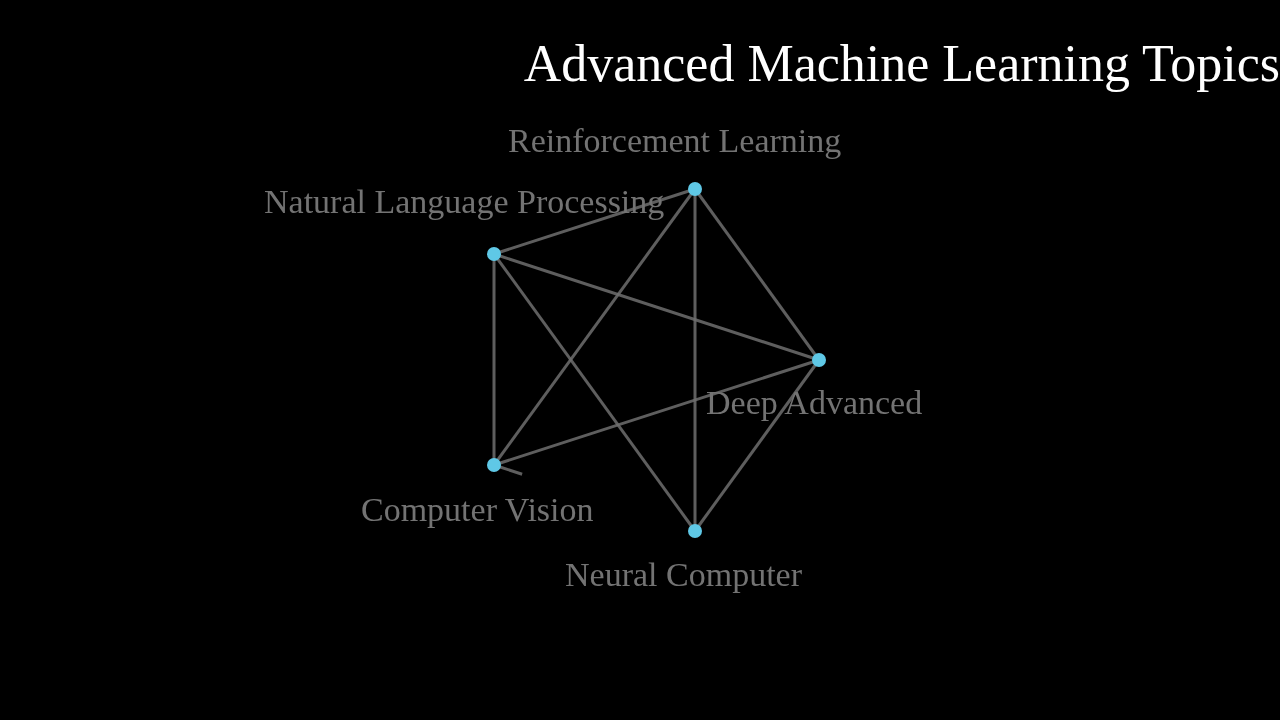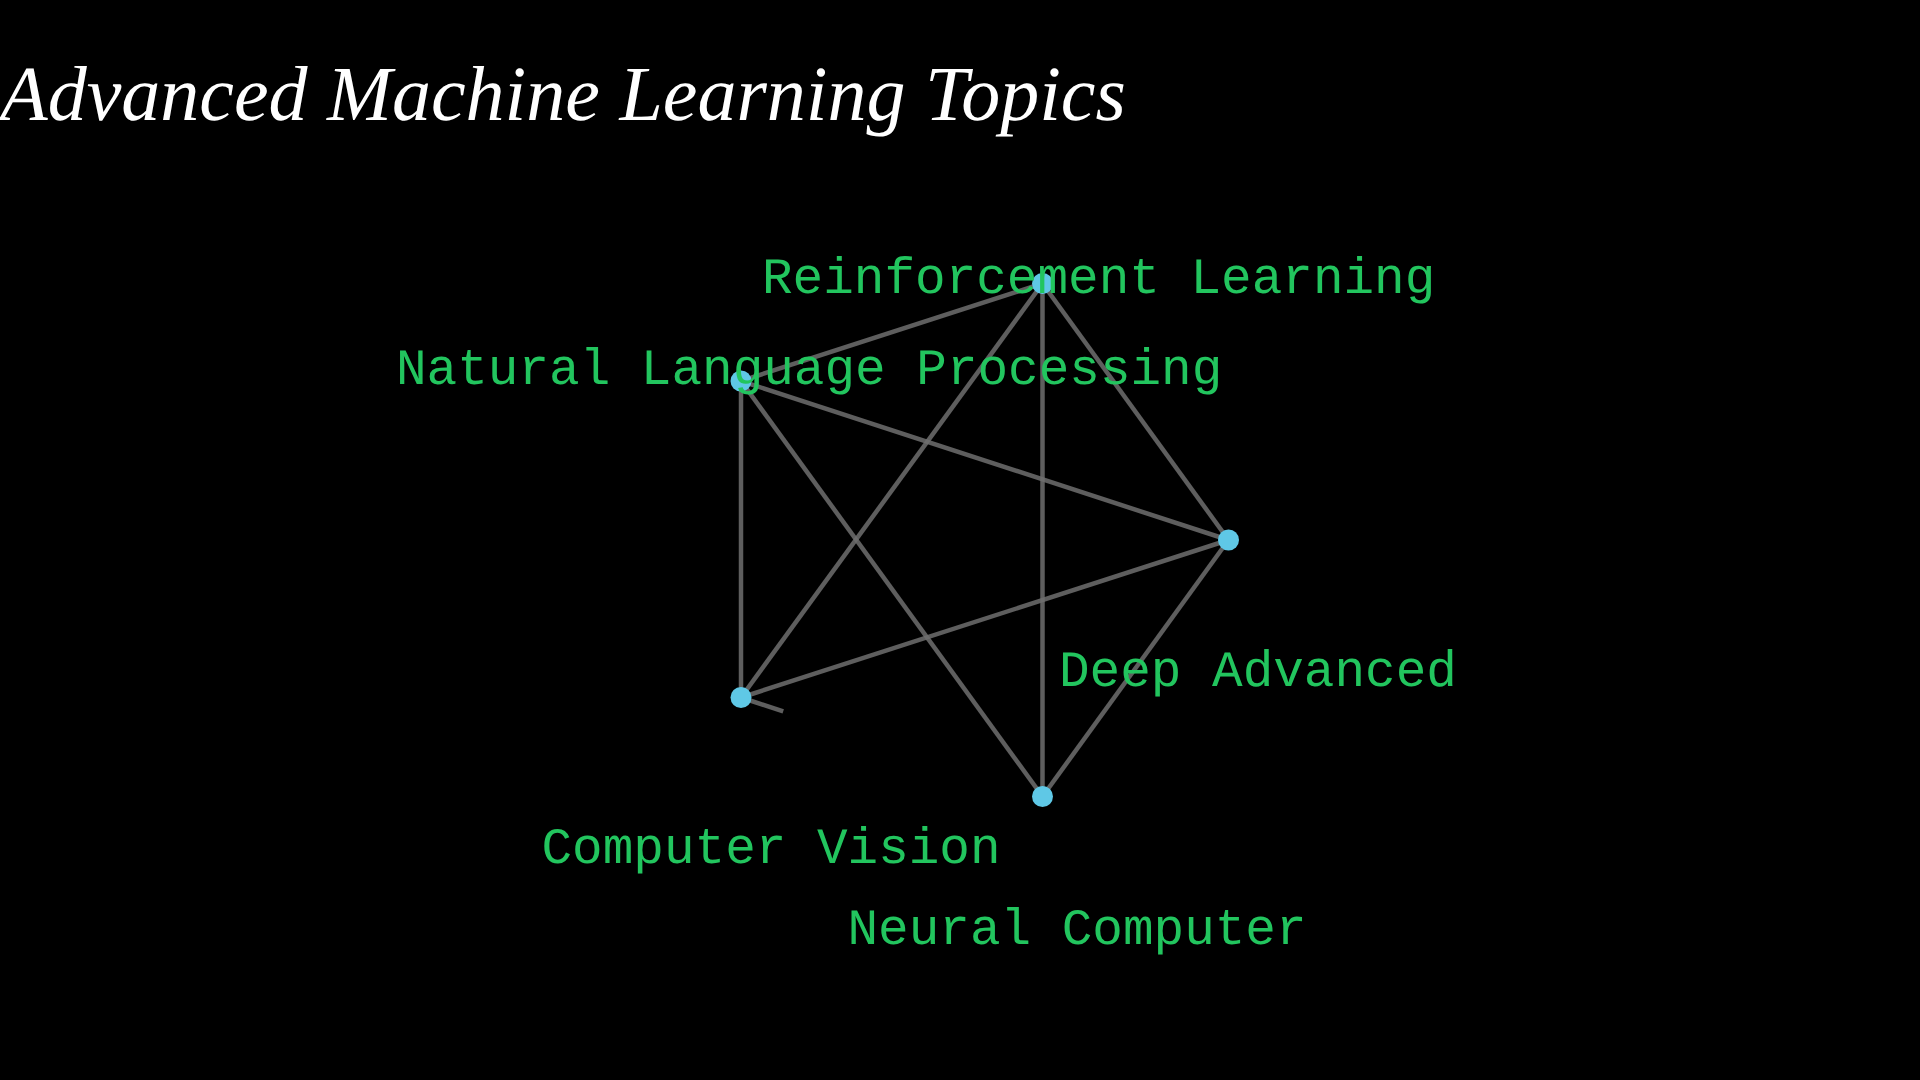--- a/index.html
+++ b/index.html
@@ -1,22 +1,22 @@
 <!DOCTYPE html>
 <html><head>
 <meta charset="utf-8">
 <style>
   html, body { margin:0; padding:0; background:#000; }
   body { width:1280px; height:720px; position:relative; overflow:hidden;
          font-family: "DejaVu Serif", "Liberation Serif", serif; color:#fff; }
-  .title { position:absolute; left:0; width:1280px; top:34px; text-align:left;
-           font-family:"Liberation Serif", "DejaVu Serif", serif; font-size:52px; color:#fff;font-style:italic; }
+  .title { position:absolute; left:0; width:1280px; top:34px; text-align:right;
+           font-family:"Liberation Serif", "DejaVu Serif", serif; font-size:52px; color:#fff; }
   svg { position:absolute; left:0; top:0; }
-  .label { position:absolute; font-family:Liberation Mono, monospace;
-           font-size:34px; color:#22c55e; white-space:nowrap; line-height:1;margin-top:46px; }
+  .label { position:absolute; font-family:Liberation Serif, serif;
+           font-size:34px; color:#737373; white-space:nowrap; line-height:1; }
 </style>
 </head>
 <body>
 
 <div class="title">Advanced Machine Learning Topics</div>
 
 <svg id="graph" width="1280" height="720">
   <g id="edges">
       <line x1="494" y1="254" x2="695" y2="189" stroke="#6e6e6e" stroke-width="3" stroke-opacity="0.85"></line>
       <line x1="494" y1="254" x2="819" y2="360" stroke="#6e6e6e" stroke-width="3" stroke-opacity="0.85"></line>
@@ -34,14 +34,14 @@
       <circle cx="494" cy="254" r="7" fill="#5fc8e6"></circle>
       <circle cx="819" cy="360" r="7" fill="#5fc8e6"></circle>
       <circle cx="494" cy="465" r="7" fill="#5fc8e6"></circle>
       <circle cx="695" cy="531" r="7" fill="#5fc8e6"></circle>
     </g>
 </svg>
 
 <div class="label" style="left:508px;top:124px;">Reinforcement Learning</div>
 <div class="label" style="left:264px;top:185px;">Natural Language Processing</div>
 <div class="label" style="left:706px;top:386px;">Deep Advanced</div>
-<div class="label" style="left:361px;top:504px;">Computer Vision</div>
+<div class="label" style="left:361px;top:493px;">Computer Vision</div>
 <div class="label" style="left:565px;top:558px;">Neural Computer</div>
 
 </body></html>

